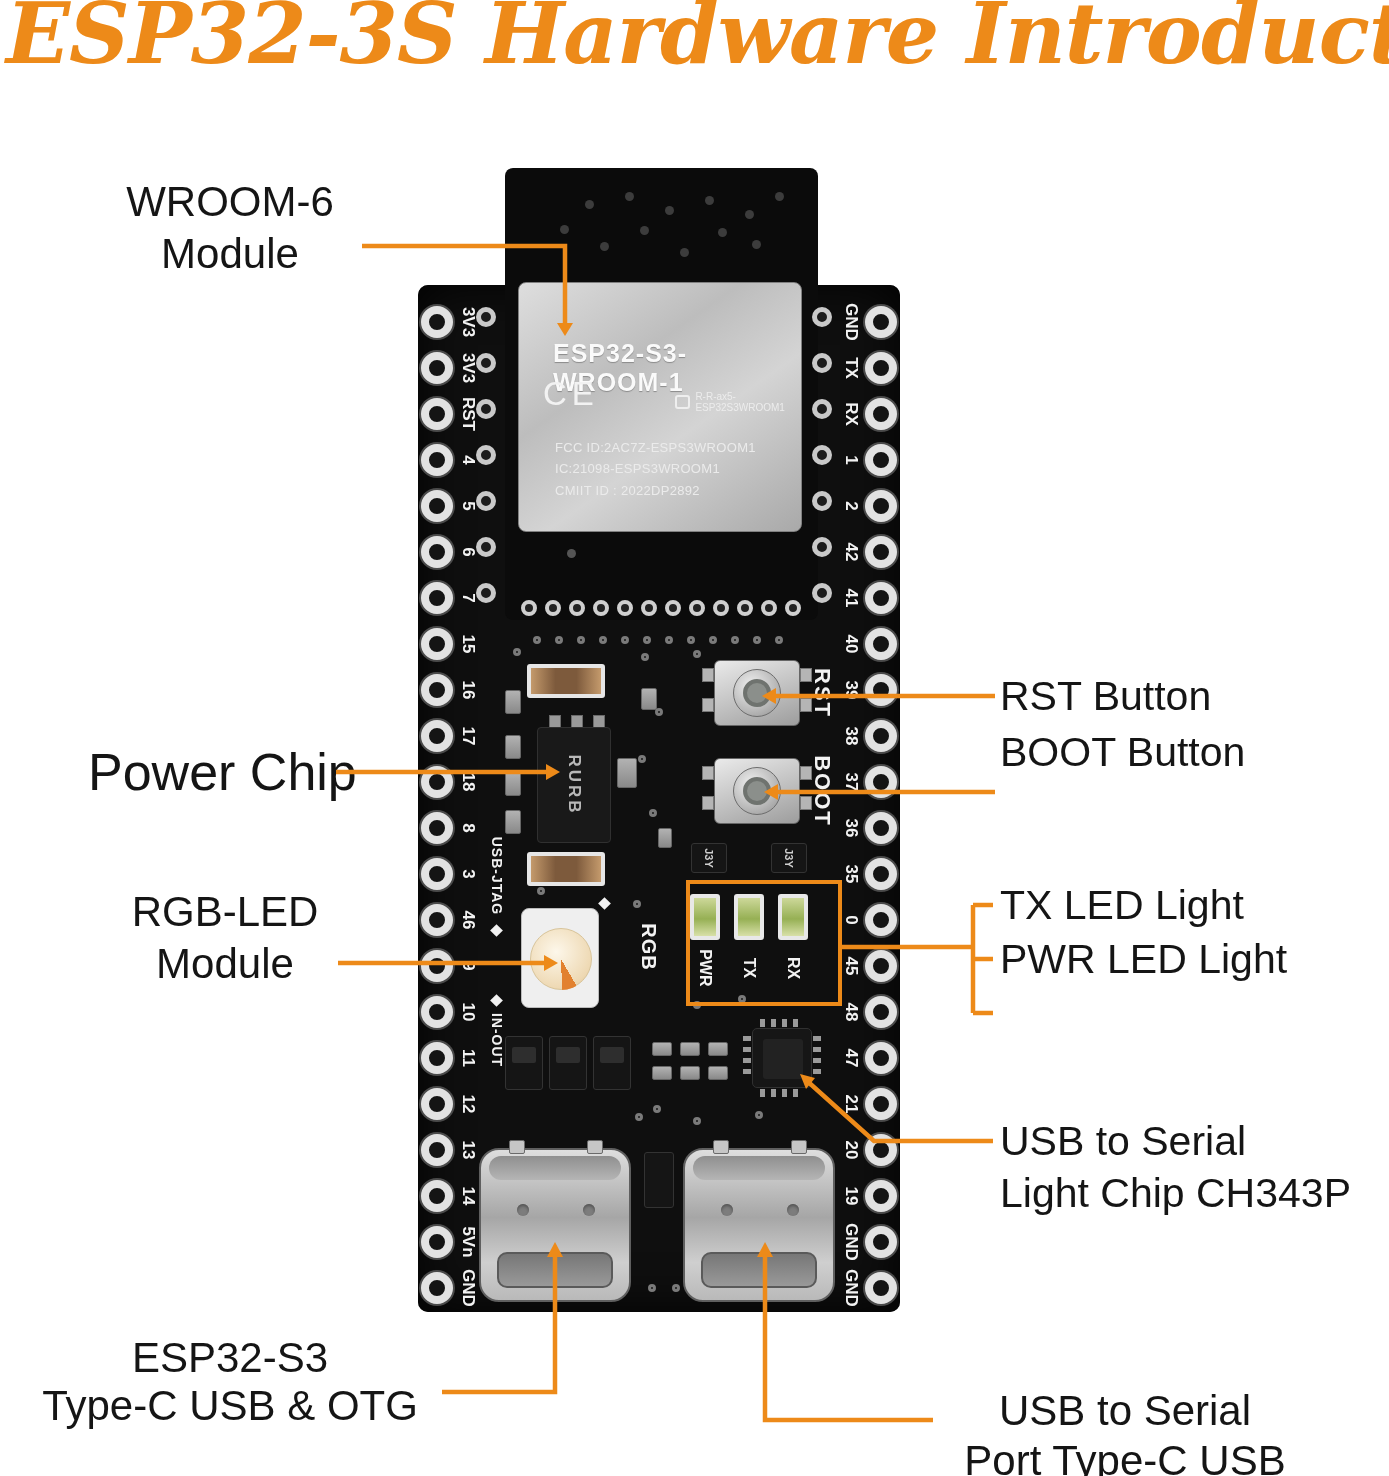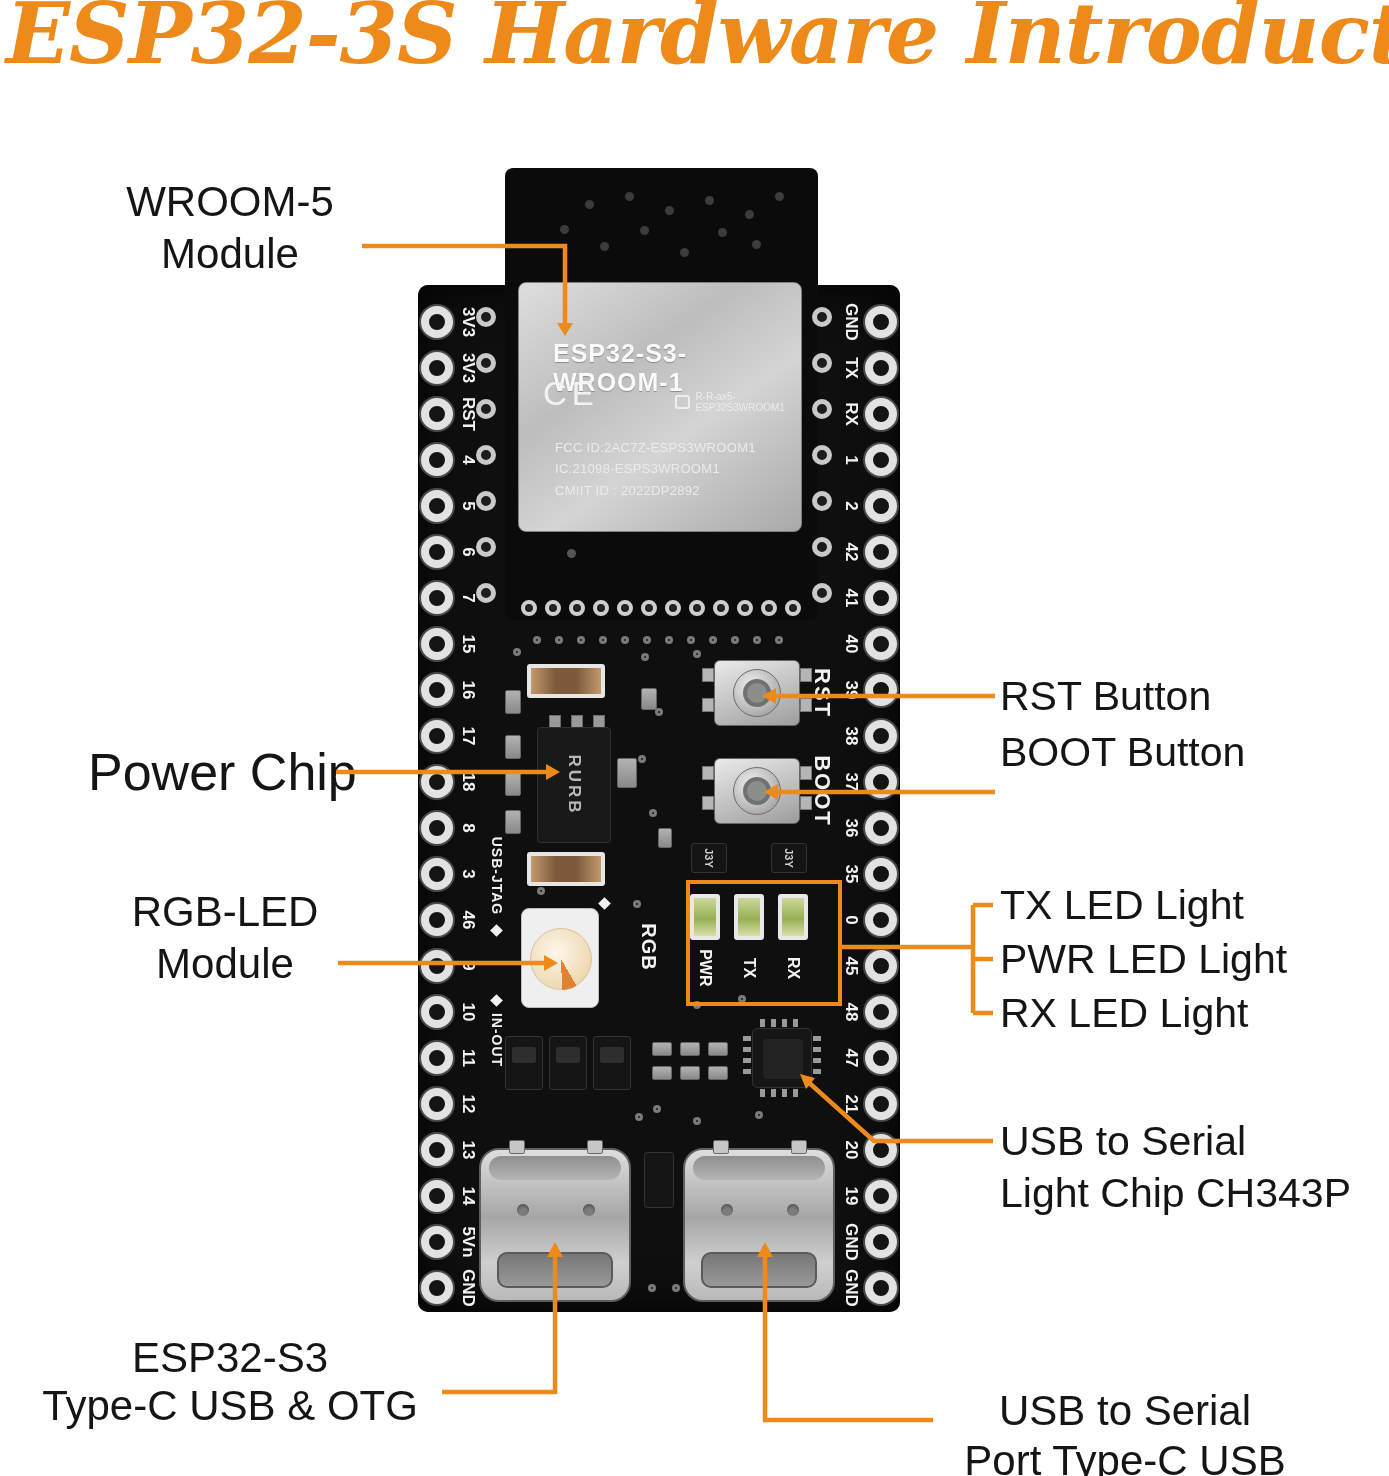--- a/index.html
+++ b/index.html
@@ -198,21 +198,21 @@
     <div class="usbc-tab" style="left:28px;top:-10px"></div>
     <div class="usbc-tab" style="left:106px;top:-10px"></div>
     <div class="usbc-top"></div>
     <div class="usbc-dimple" style="left:36px;top:54px"></div>
     <div class="usbc-dimple" style="left:102px;top:54px"></div>
     <div class="usbc-mouth"></div>
   </div>
   <div class="sot" style="left:644px;top:1152px;width:30px;height:56px"></div>
 
   <div class="ann center" style="left:90px;top:176px;width:280px;font-size:42px">
-    <div>WROOM-5</div>
+    <div>WROOM-6</div>
     <div>Module</div>
   </div>
 
   <div class="ann" style="left:88px;top:746px;font-size:52px">
     <div>Power Chip</div>
   </div>
 
   <div class="ann center" style="left:105px;top:886px;width:240px;font-size:42px">
     <div>RGB-LED</div>
     <div>Module</div>
@@ -222,21 +222,20 @@
     <div>RST Button</div>
   </div>
 
   <div class="ann" style="left:1000px;top:726px">
     <div>BOOT Button</div>
   </div>
 
   <div class="ann" style="left:1000px;top:878px;line-height:54px">
     <div>TX LED Light</div>
     <div>PWR LED Light</div>
-    <div>RX LED Light</div>
   </div>
 
   <div class="ann" style="left:1000px;top:1115px">
     <div>USB to Serial</div>
     <div>Light Chip CH343P</div>
   </div>
 
   <div class="ann center" style="left:25px;top:1334px;width:410px;font-size:42px;line-height:48px">
     <div>ESP32-S3</div>
     <div>Type-C USB &amp; OTG</div>

